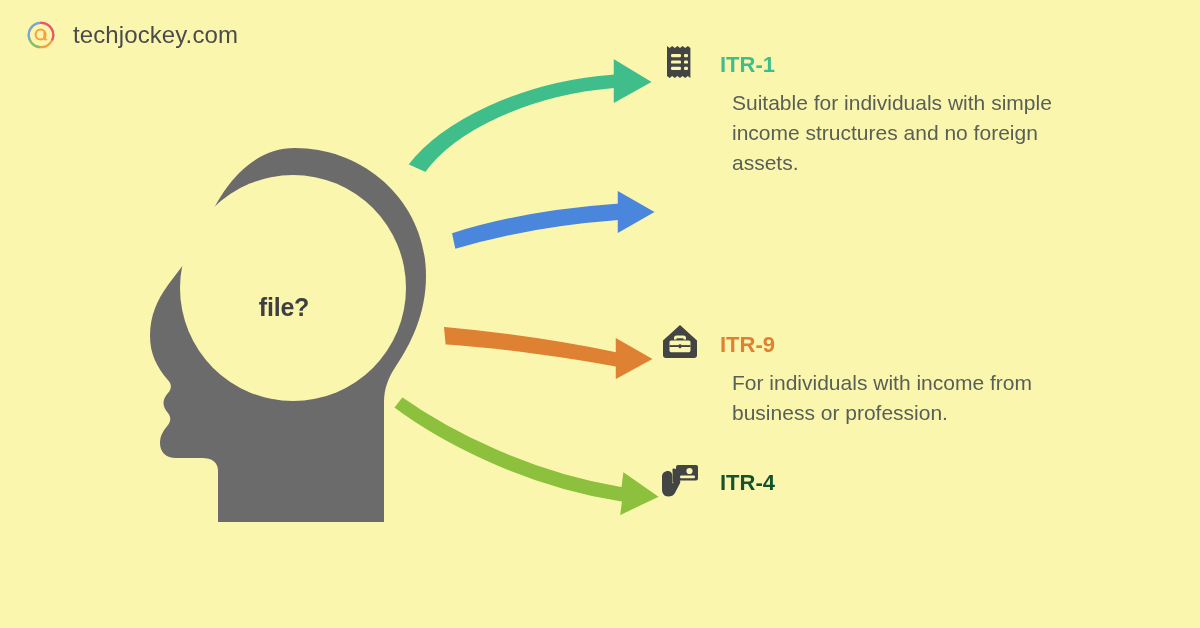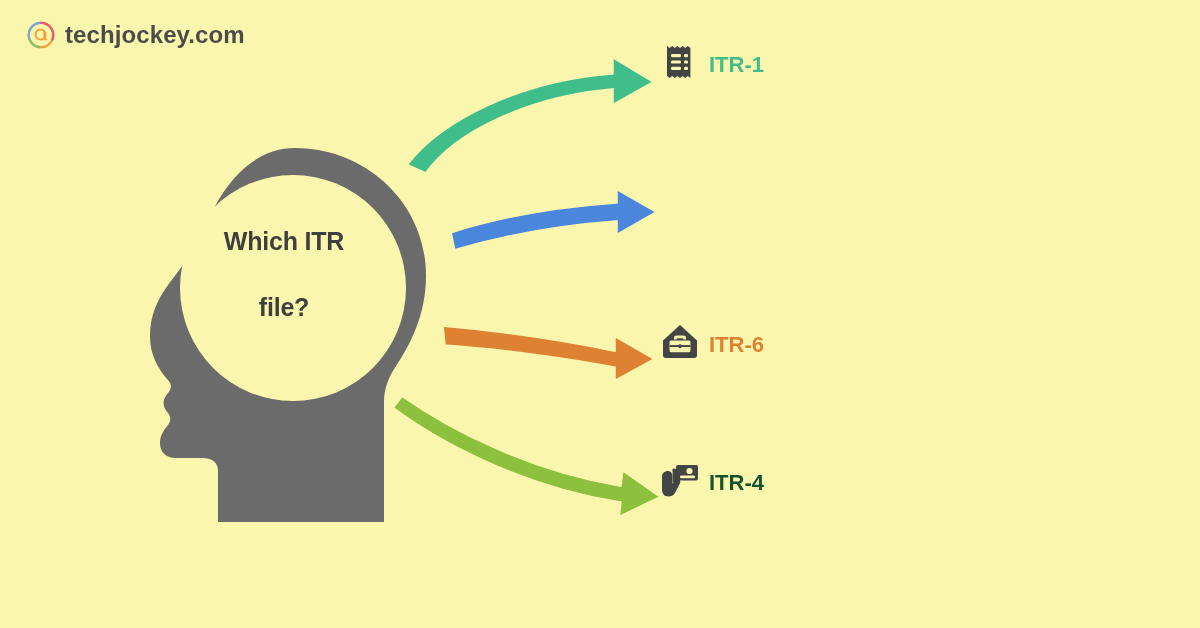--- a/index.html
+++ b/index.html
@@ -31,22 +31,23 @@
     width: 30px;
     height: 30px;
     flex: 0 0 30px;
     display: block;
   }
   .brand-text {
     font-size: 24px;
     letter-spacing: 0.1px;
     color: #4b4b4b;
     font-family: "Liberation Sans", sans-serif;
-    font-weight: 700;
+    font-weight: 400;
     white-space: nowrap;
+    margin-left: 8px;
   }
 
   
   .head-wrap {
     position: absolute;
     left: 110px;
     top: 140px;
     width: 350px;
     height: 390px;
   }
@@ -81,21 +82,21 @@
     width: 420px;
   }
   .item {
     position: absolute;
     left: 0;
     width: 420px;
   }
   .item-head {
     display: flex;
     align-items: flex-start;
-    gap: 9px;
+    gap: 20px;
     height: 44px;
   }
   .item-icon {
     width: 40px;
     height: 40px;
     flex: 0 0 40px;
     display: block;
   }
   .item-title {
     font-size: 22px;
@@ -155,21 +156,21 @@
         C62,248 62,244 57,239
         C47,227 40,214 40,196
         C40,176 47,160 58,145
         C72,126 84,112 91,98
         C110,45 142,8 185,8
         Z"></path>
 
       <circle cx="183" cy="148" r="113" fill="#fbf6ae"></circle>
     </svg>
     <div class="head-question" style="color: rgb(63, 63, 63);">
-      <span>Which ITR</span><br>
+      <br>
       <br>
       <span>file?</span>
     </div>
   </div>
 
   <svg class="arrows" viewBox="0 0 1200 628">
 
     <g>
       <path d="M406,165
                C440,120 520,80 612,73
@@ -207,36 +208,38 @@
           <path fill="#434544" d="M7,4 l2.6,2 l2.6,-2 l2.6,2 l2.6,-2 l2.6,2 l2.6,-2 l2.6,2 l2.6,-2 l2.6,2 l0,30 l-2.6,-2 l-2.6,2 l-2.6,-2 l-2.6,2 l-2.6,-2 l-2.6,2 l-2.6,-2 l-2.6,2 l-2.6,-2 Z"></path>
           <rect x="11" y="12" width="10" height="3.2" rx="1.2" fill="#fbf6ae"></rect>
           <rect x="11" y="18.4" width="10" height="3.2" rx="1.2" fill="#fbf6ae"></rect>
           <rect x="11" y="24.8" width="10" height="3.2" rx="1.2" fill="#fbf6ae"></rect>
           <rect x="24" y="12" width="4" height="3.2" rx="1.2" fill="#fbf6ae"></rect>
           <rect x="24" y="18.4" width="4" height="3.2" rx="1.2" fill="#fbf6ae"></rect>
           <rect x="24" y="24.8" width="4" height="3.2" rx="1.2" fill="#fbf6ae"></rect>
         </svg>
         <div class="item-title" style="color: rgb(63, 190, 140);">ITR-1</div>
       </div>
+      <div class="item-desc" style="color: rgb(88, 95, 87);">Suitable for individuals with simple income structures and no foreign assets.</div>
     </div>
 
     <div class="item item-1">
     </div>
 
     <div class="item item-2">
       <div class="item-head">
         <svg class="item-icon" viewBox="0 0 40 40">
           <path fill="#434544" d="M20,3 L37,18.5 L37,33 Q37,36 34,36 L6,36 Q3,36 3,33 L3,18.5 Z"></path>
           <path fill="#fbf6ae" d="M16.5,13.5 h7 a2.5,2.5 0 0 1 2.5,2.5 v1.6 h-2.6 v-1.3 h-6.8 v1.3 h-2.6 v-1.6 a2.5,2.5 0 0 1 2.5,-2.5 Z"></path>
           <rect x="9.5" y="18.4" width="21" height="11.8" rx="1.6" fill="#fbf6ae"></rect>
           <rect x="9.5" y="23.1" width="21" height="1.9" fill="#434544"></rect>
           <rect x="18.7" y="22.2" width="2.6" height="4" rx="0.9" fill="#434544"></rect>
         </svg>
-        <div class="item-title" style="color: rgb(222, 129, 50);">ITR-6</div>
+        <div class="item-title" style="color: rgb(222, 129, 50);">ITR-9</div>
       </div>
+      <div class="item-desc" style="color: rgb(88, 95, 87);">For individuals with income from business or profession.</div>
     </div>
 
     <div class="item item-3">
       <div class="item-head">
         <svg class="item-icon" viewBox="0 0 40 40">
           <rect x="16" y="5" width="22" height="15.5" rx="2" fill="#434544"></rect>
           <circle cx="29.5" cy="11" r="3.1" fill="#fbf6ae"></circle>
           <rect x="20" y="15.6" width="15" height="2.6" rx="1.2" fill="#fbf6ae"></rect>
           <path fill="#434544" d="M8,11
             C11,11 12.4,13.4 12.4,16.6

